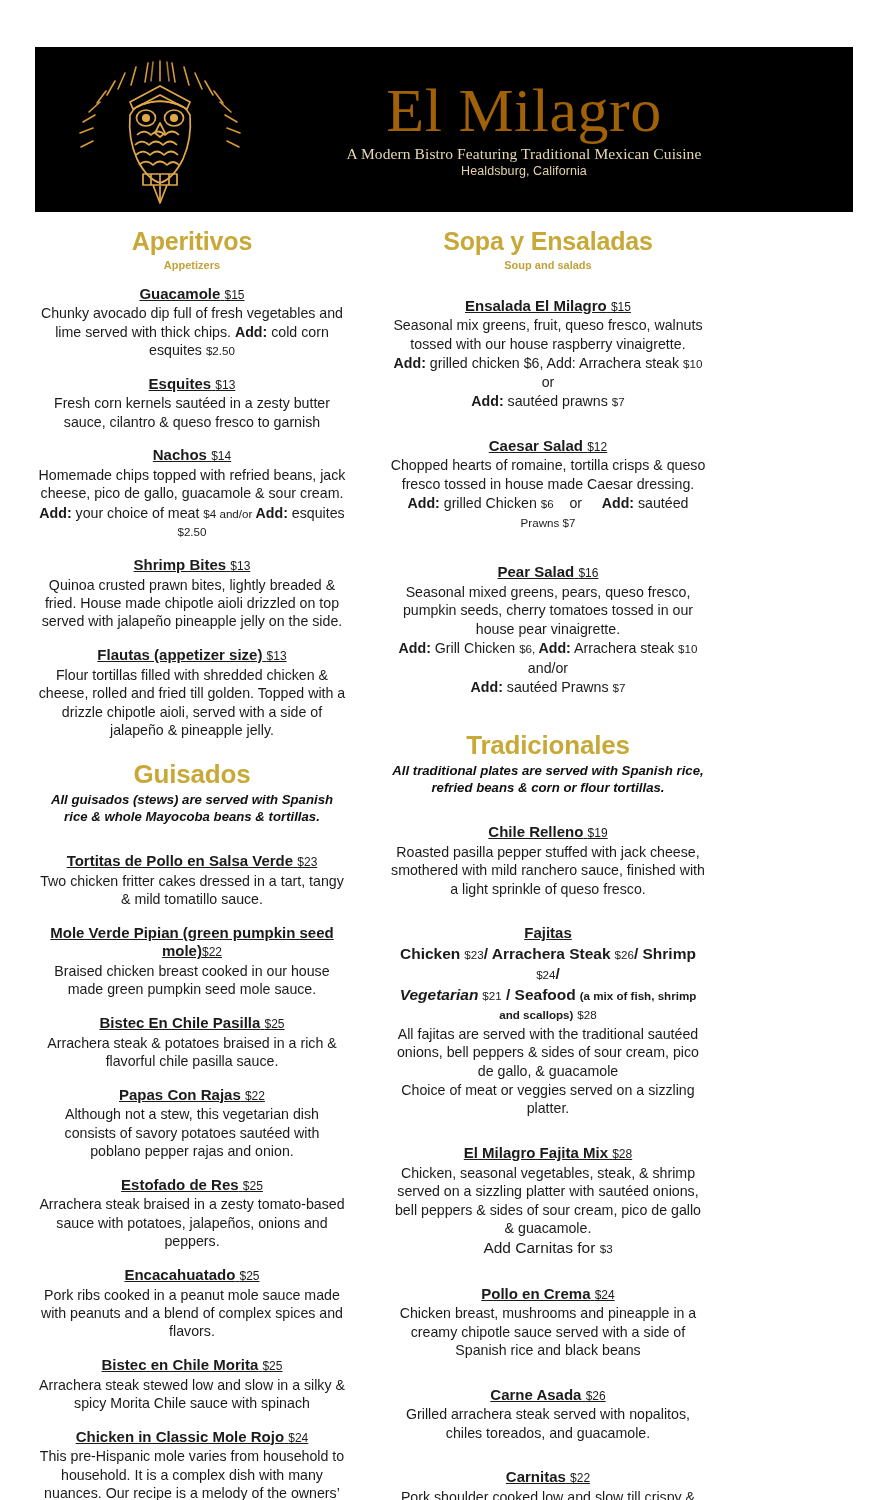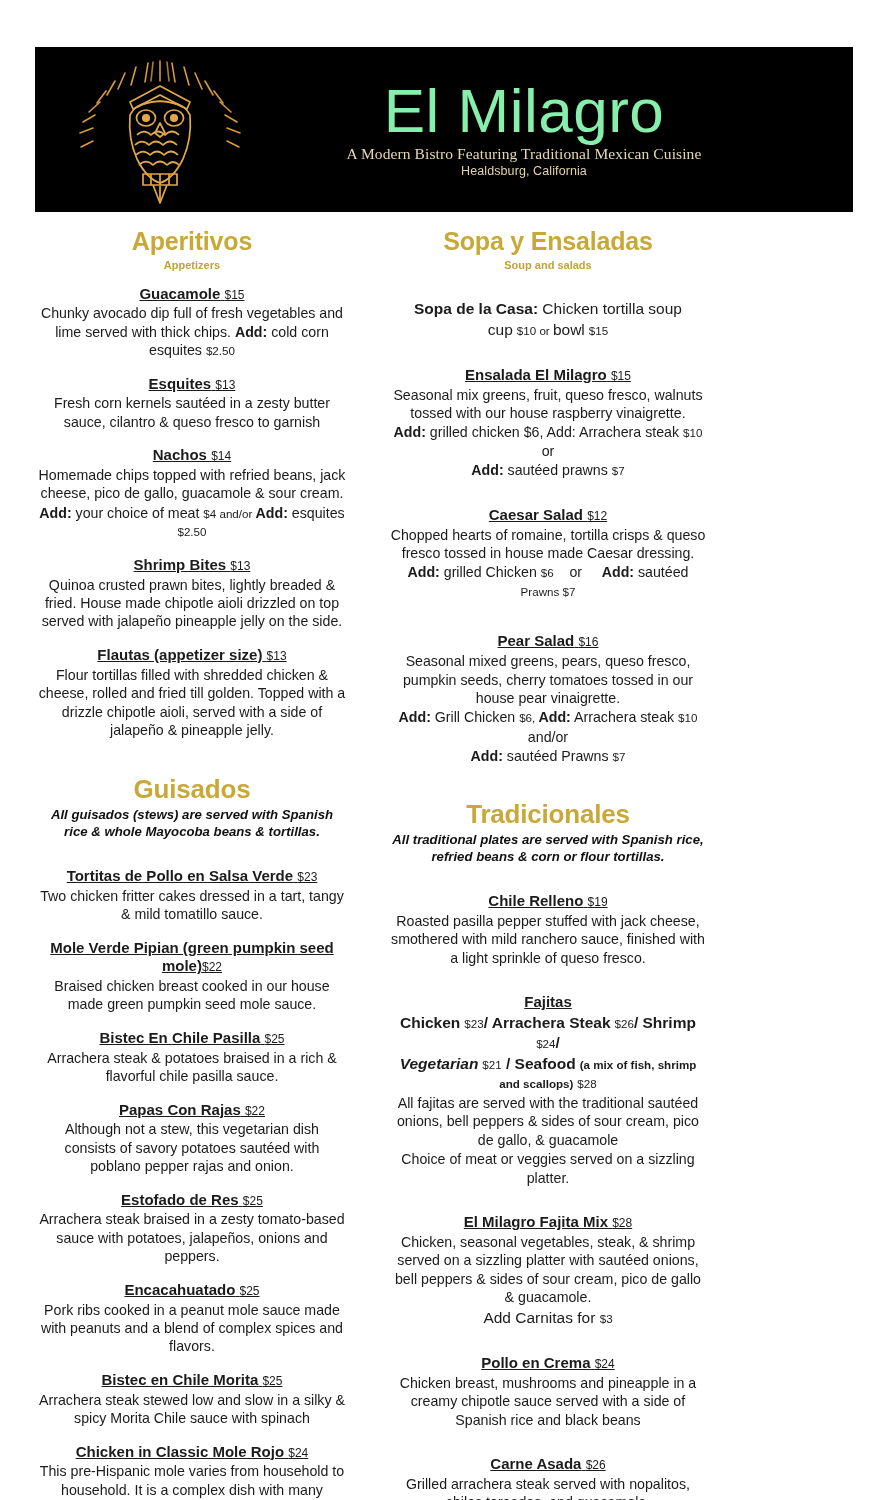--- a/index.html
+++ b/index.html
@@ -26,23 +26,23 @@
   }
   .logo-wrap svg { display: block; }
 
   .title-block {
     flex: 1 1 auto;
     display: flex; flex-direction: column;
     align-items: center; justify-content: center;
     padding-right: 90px;
   }
   .brand-title {
-    font-family: Liberation Sans, sans-serif;
+    font-family: Liberation Serif, serif;
     font-size: 62px; line-height: 0.96;
-    color: #86efac;
+    color: #a16207;
     letter-spacing: 0.5px;
     font-weight: 400;
   }
   .brand-tag1 {
     font-family: "Liberation Serif", serif;
     font-size: 15.5px; color: #e8d9b4;
     margin-top: 5px; letter-spacing: 0.1px;
     white-space: nowrap;
   }
   .brand-tag2 {
@@ -107,21 +107,21 @@
     font-size: 14.2px;
     line-height: 1.3;
     margin-top: 1px;
   }
   .desc b { font-weight: 700; }
   .sm { font-size: 11.6px; }
   .big-word { font-size: 15.5px; }
   .bi { font-weight: 700; font-style: italic; }
   .gap-lg { margin-top: 26px; }
   .gap-xl { margin-top: 32px; }
-  .sec-gap { margin-top: 35px; }
+  .sec-gap { margin-top: 20px; }
 </style>
 </head>
 <body>
 
 <div class="page">
 
   <div class="banner">
     <div class="logo-wrap">
       <svg width="170" height="150" viewBox="0 0 170 150" fill="none">
         <g stroke="#d79a3c" stroke-width="1.6" stroke-linecap="round">
@@ -296,30 +296,20 @@
         <div class="desc">This pre-Hispanic mole varies from household to household. It is a complex dish with many nuances. Our recipe is a melody of the owners’ moms’ recipes. Truly a special dish.</div>
       </div>
 
     </div>
 
     <div class="col col-right">
 
       <div class="sec-head">Sopa y Ensaladas</div>
       <div class="sec-sub">Soup and salads</div>
 
-      <div class="item" style="margin-top:28px;">
-        <div class="desc">
-          <b class="big-word">Sopa de la Casa:</b><span class="big-word"> Chicken tortilla soup</span>
-        </div>
-        <div class="desc">
-          <span class="big-word">cup</span>
-          <span class="sm">$10</span><span class="sm"> or </span><span class="big-word">bowl</span>
-          <span class="sm">$15</span>
-        </div>
-      </div>
 
       <div class="item gap-lg">
         <div class="item-name">
           <span>Ensalada El Milagro</span>
           <span class="price price-u">$15</span>
         </div>
         <div class="desc">Seasonal mix greens, fruit, queso fresco, walnuts tossed with our house raspberry vinaigrette.</div>
         <div class="desc">
           <b>Add:</b><span>  grilled chicken $6, Add: Arrachera steak </span><span class="sm">$10</span><span>  or</span>
         </div>

